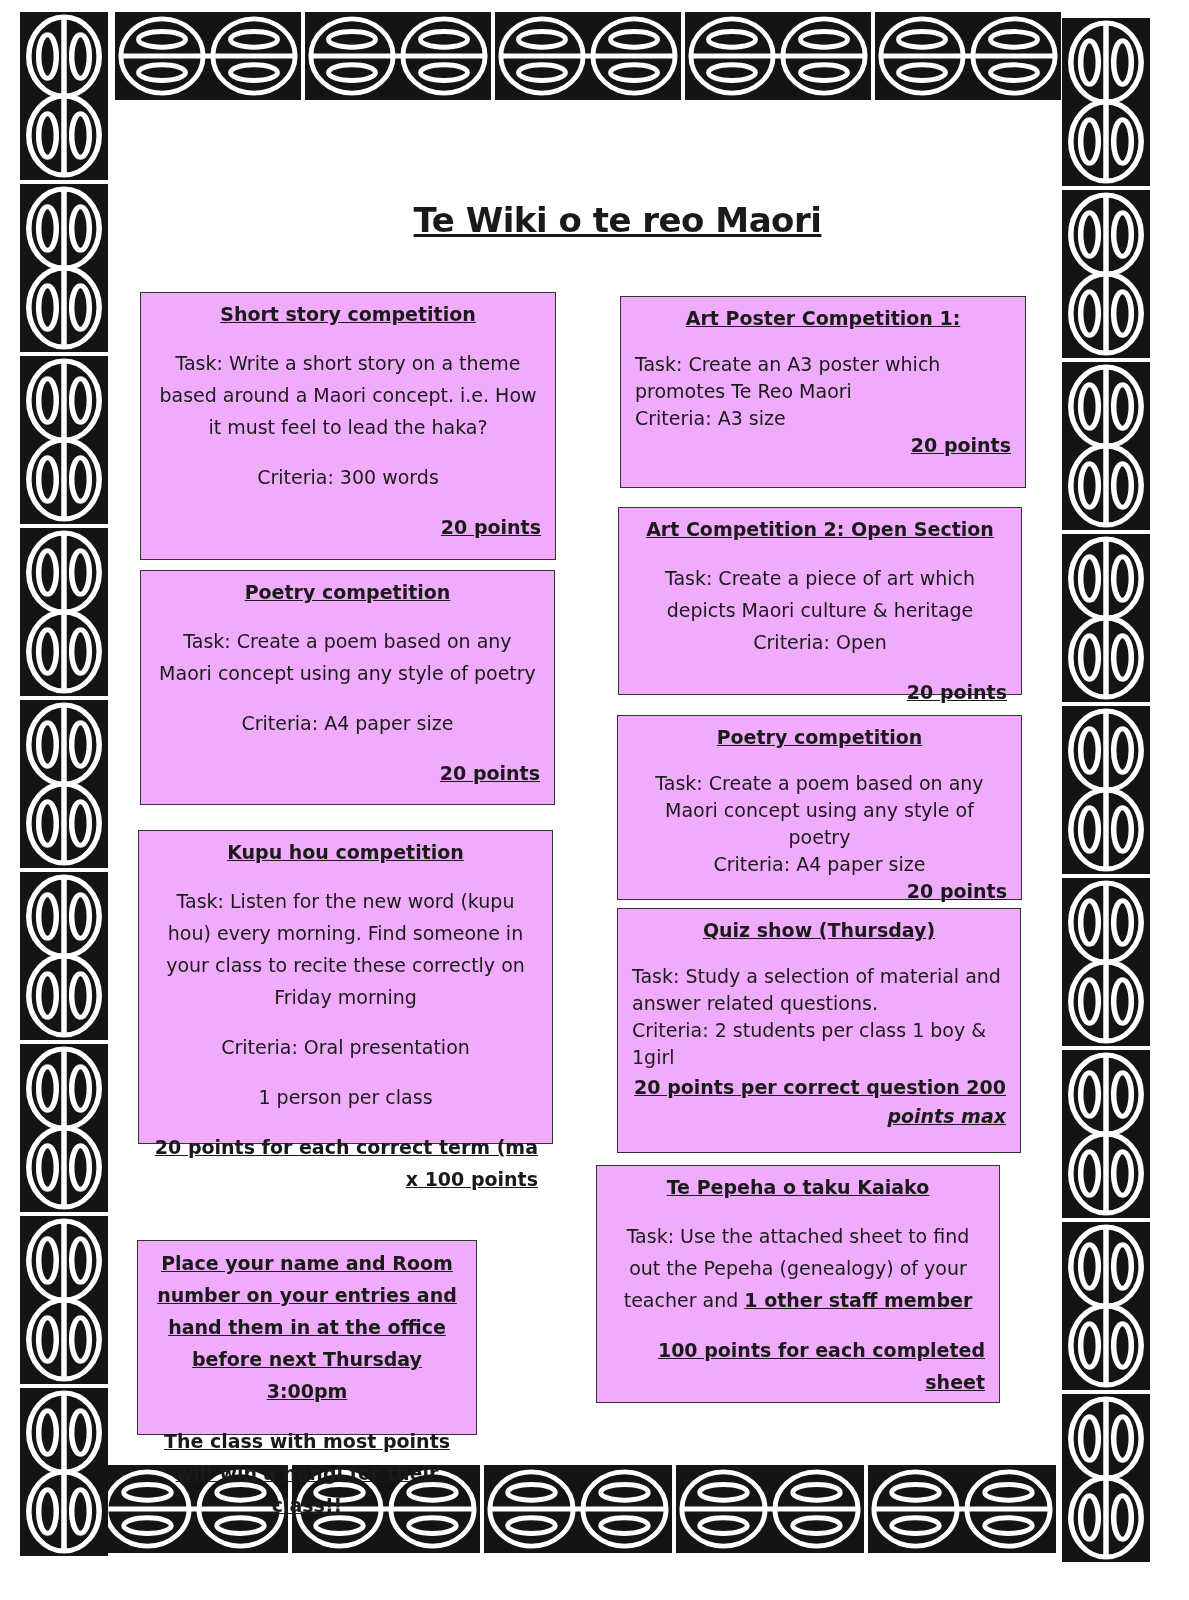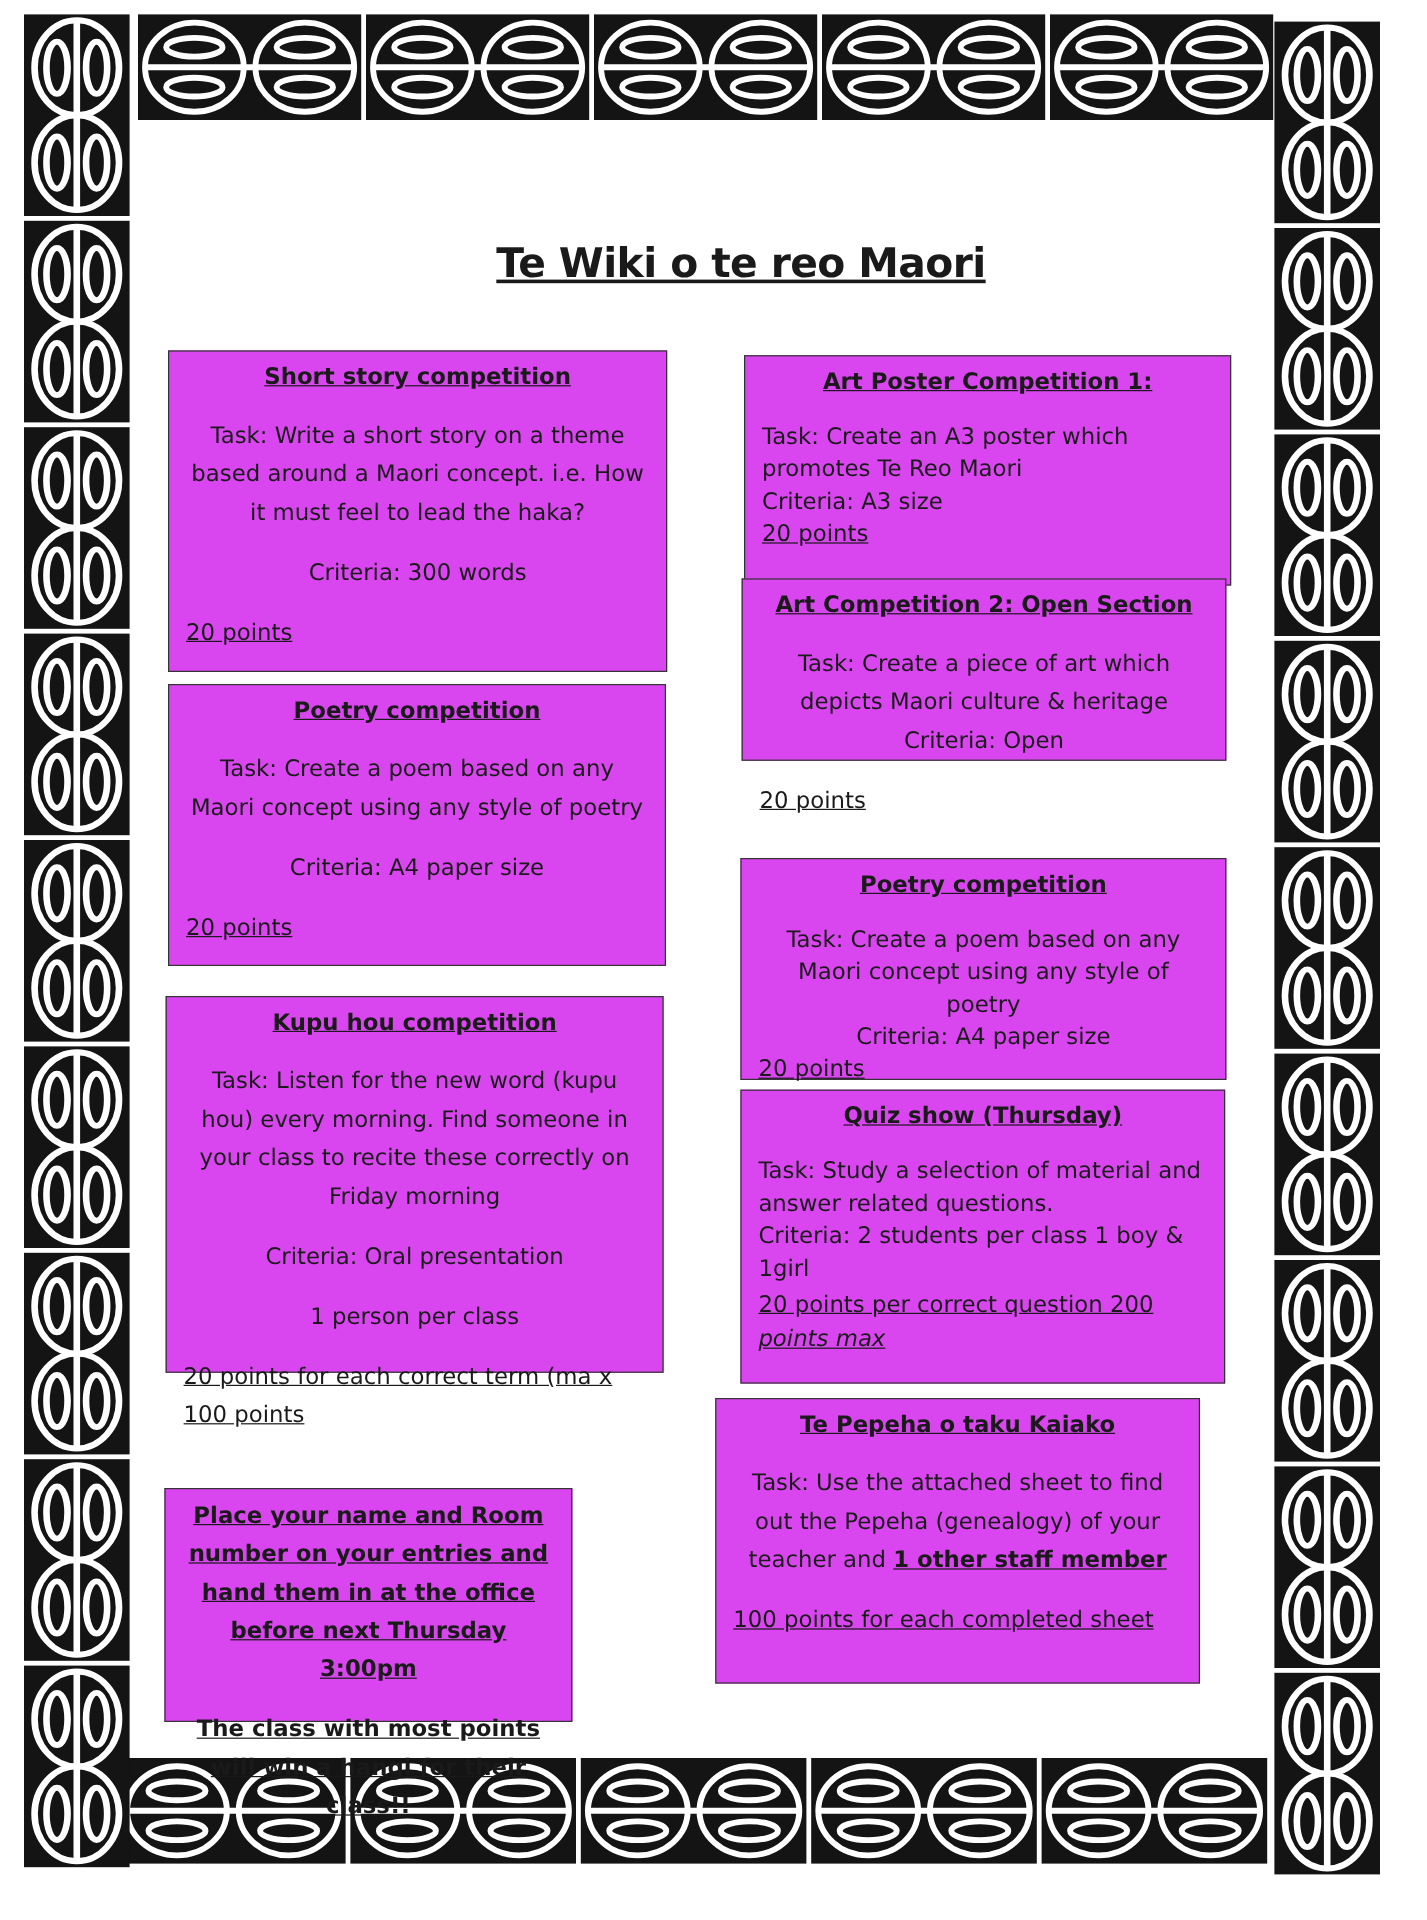--- a/index.html
+++ b/index.html
@@ -2,26 +2,26 @@
 <html><head>
 <meta charset="utf-8">
 <style>
   html, body { margin:0; padding:0; }
   body { width:1189px; height:1600px; background:#ffffff; position:relative; overflow:hidden;
          font-family: "DejaVu Sans", "Liberation Sans", sans-serif; color:#1a1a1a; }
   .tile { position:absolute; box-sizing:border-box; background:#141414; overflow:hidden; }
   .tile svg { width:100%; height:100%; display:block; }
   #title { position:absolute; left:0; width:1235px; top:200px; text-align:center;
            font-size:34px; font-weight:bold; text-decoration:underline; letter-spacing:-0.5px; }
-  .box { position:absolute; border:1.5px solid #333; box-sizing:border-box; background:#d946ef;
+  .box { position:absolute; border:1.5px solid #333; box-sizing:border-box; background:#f0abfc;
          font-size:19px; line-height:32px; text-align:center; padding:6px 14px; }
   .box.left-align { text-align:left; }
   .box h3 { margin:0 0 18px 0; font-size:19px; font-weight:bold; text-decoration:underline; text-align:center; line-height:30px; }
   .box p { margin:0 0 18px 0; }
-  .box .pts { font-weight:normal; text-decoration:underline; text-align:left; }
+  .box .pts { font-weight:bold; text-decoration:underline; text-align:right; }
   .box .u { font-weight:bold; text-decoration:underline; }
   .box .it { font-style:italic; }
 </style>
 </head>
 <body>
 
 <div id="border">
     <div class="tile" style="left: 115px; top: 12px; width: 186px; height: 88px;">
       <svg viewBox="0 0 190 90" preserveAspectRatio="none">
         <g fill="none" stroke="#fff" stroke-width="5">
@@ -417,21 +417,21 @@
   <div class="u">The class with most points will win a hangi for their class!!</div>
 </div>
 
 <div class="box left-align" style="left:620px;top:296px;width:406px;height:192px;line-height:27px;">
   <h3>Art Poster Competition 1:</h3>
   <div>Task:  Create an A3 poster which promotes Te Reo Maori</div>
   <div>Criteria:  A3 size</div>
   <div class="pts">20 points</div>
 </div>
 
-<div class="box" style="left:618px;top:482px;width:404px;height:152px;">
+<div class="box" style="left:618px;top:507px;width:404px;height:188px;">
   <h3>Art Competition 2: Open Section</h3>
   <p>Task:  Create a piece of art which depicts Maori culture &amp; heritage Criteria:  Open</p>
   <div class="pts">20 points</div>
 </div>
 
 <div class="box" style="left:617px;top:715px;width:405px;height:185px;line-height:27px;">
   <h3>Poetry competition</h3>
   <div>Task:  Create a poem based on any Maori concept using any style of poetry</div>
   <div>Criteria:  A4 paper size</div>
   <div class="pts">20 points</div>

